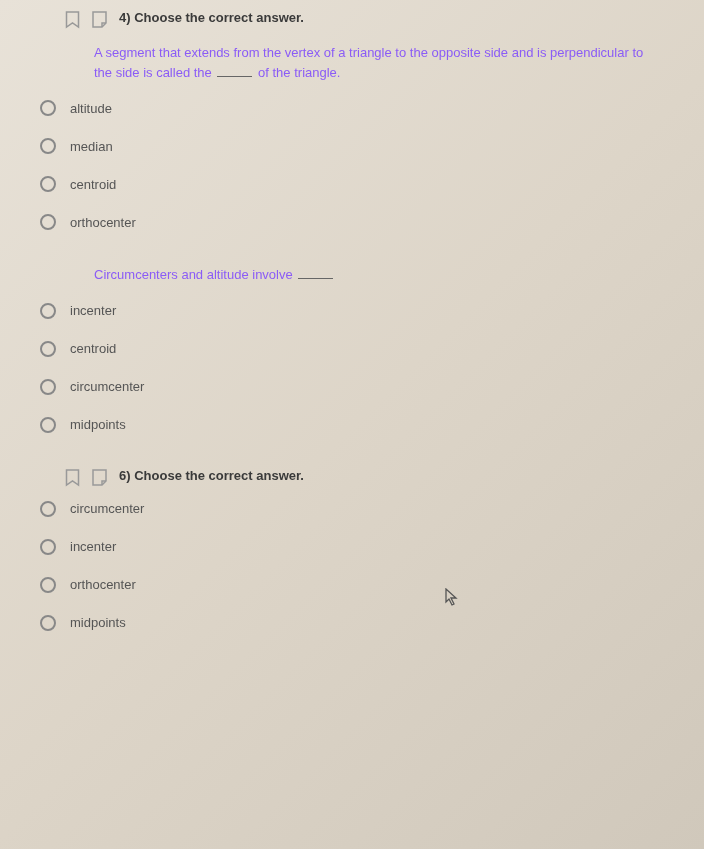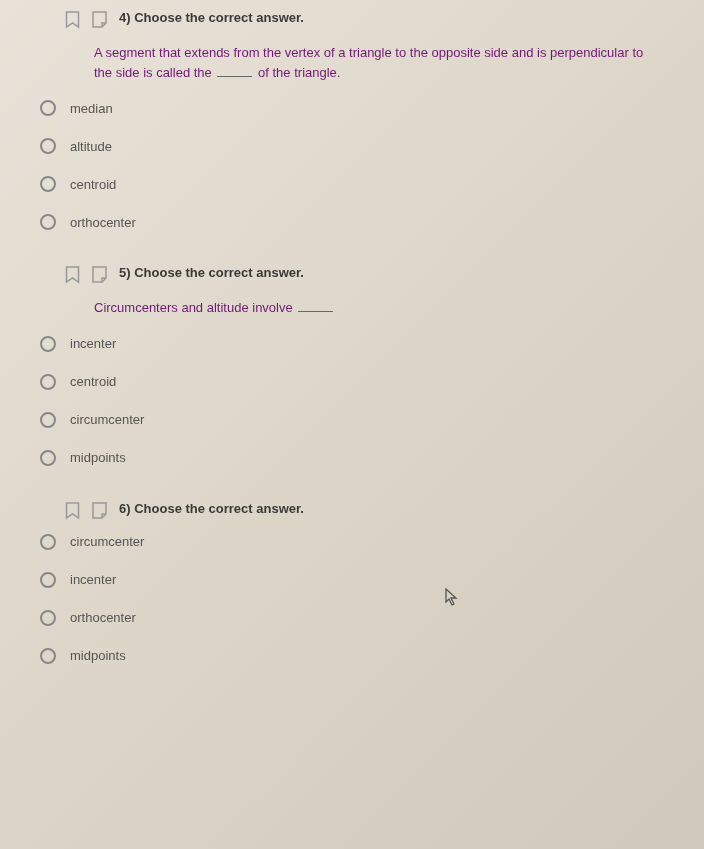--- a/index.html
+++ b/index.html
@@ -38,21 +38,21 @@
       flex-shrink: 0;
       margin-top: 1px;
     }
     .question-title {
       font-size: 13px;
       font-weight: bold;
       color: #3a3a3a;
     }
     .question-text {
       font-size: 13px;
-      color: #701a75;
+      color: #8b5cf6;
       margin-left: 54px;
       margin-bottom: 18px;
       line-height: 1.5;
       padding-right: 10px;
     }
     .blank {
       display: inline-block;
       border-bottom: 1px solid #666;
       width: 35px;
       margin: 0 2px;
@@ -103,51 +103,38 @@
     </div>
   </div>
   <div class="question-text">
     <span>A segment that extends from the vertex of a triangle to the opposite side and is perpendicular to the side is called the</span>
     <span class="blank"></span>
     <span>of the triangle.</span>
   </div>
   <div class="options">
     <div class="option">
       <div class="radio"></div>
-      <span class="option-label">median</span>
+      <span class="option-label">altitude</span>
     </div>
     <div class="option">
       <div class="radio"></div>
-      <span class="option-label">altitude</span>
+      <span class="option-label">median</span>
     </div>
     <div class="option">
       <div class="radio"></div>
       <span class="option-label">centroid</span>
     </div>
     <div class="option">
       <div class="radio"></div>
       <span class="option-label">orthocenter</span>
     </div>
   </div>
 </div>
 
 <div class="question-block">
-  <div class="question-header">
-    <svg class="bookmark-svg" viewBox="0 0 14 18">
-      <path d="M1 1 L13 1 L13 16 L7 12 L1 16 Z" fill="none" stroke="#999" stroke-width="1.5"></path>
-    </svg>
-    <svg class="note-icon" viewBox="0 0 15 17">
-      <path d="M1 1 L14 1 L14 12 L10 16 L1 16 Z" fill="none" stroke="#999" stroke-width="1.5"></path>
-      <path d="M10 16 L10 12 L14 12" fill="none" stroke="#999" stroke-width="1.5"></path>
-    </svg>
-    <div class="question-title">
-      <span>5)</span>
-      <span>Choose the correct answer.</span>
-    </div>
-  </div>
   <div class="question-text">
     <span>Circumcenters and altitude involve</span>
     <span class="blank"></span>
     <span></span>
   </div>
   <div class="options">
     <div class="option">
       <div class="radio"></div>
       <span class="option-label">incenter</span>
     </div>

